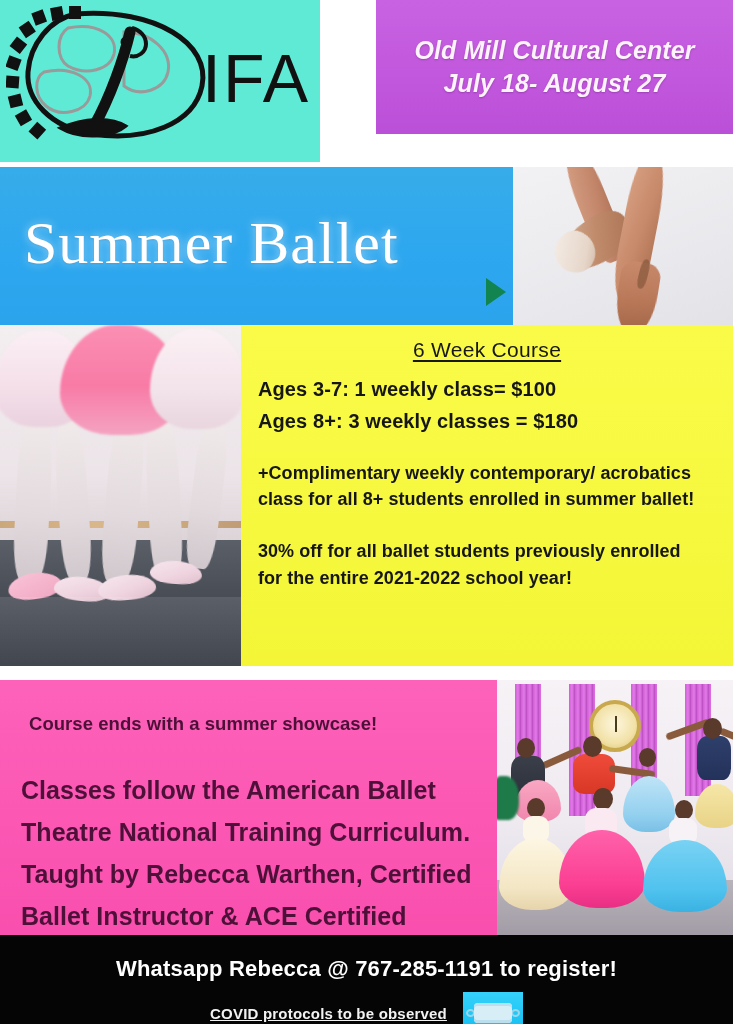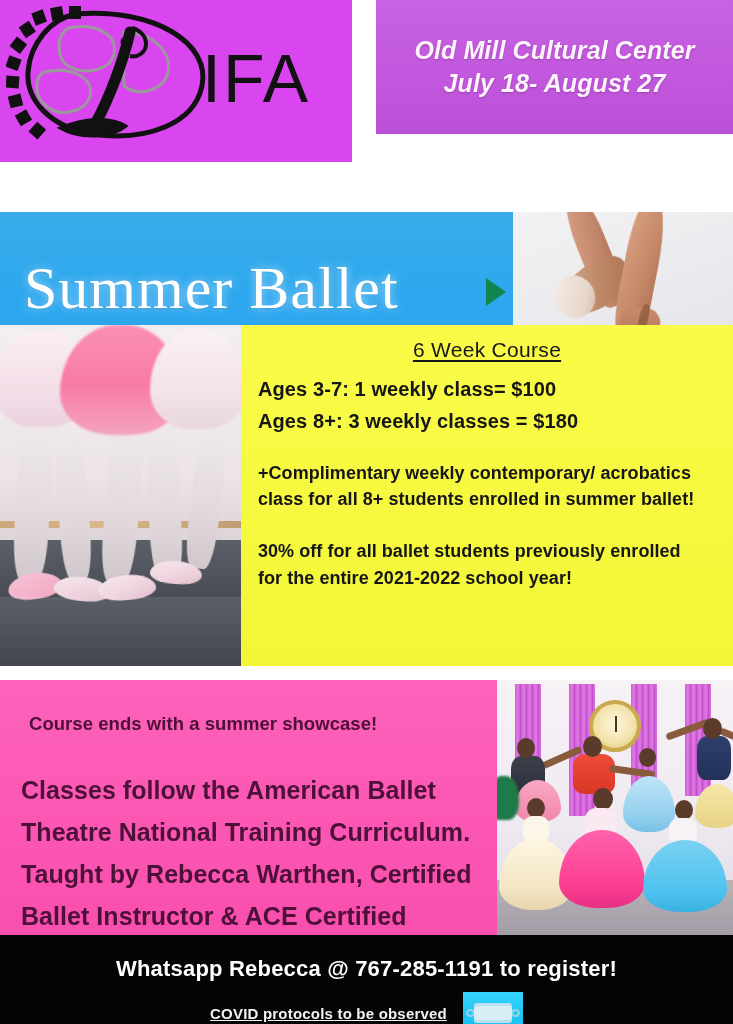--- a/index.html
+++ b/index.html
@@ -21,22 +21,22 @@
 
   
   .header-row {
     position: absolute;
     left: 0; top: 0;
     width: 733px; height: 167px;
   }
   .logo-panel {
     position: absolute;
     left: 0; top: 0;
-    width: 352px; height: 162px;
-    background: #d946ef;
+    width: 320px; height: 162px;
+    background: #5eead4;
   }
   .logo-wrap {
     position: absolute;
     left: 6px; top: 6px;
     width: 360px; height: 150px;
   }
   .logo-svg { display: block; }
   .venue-panel {
     position: absolute;
     left: 376px; top: 0;
@@ -58,21 +58,21 @@
     line-height: 1.32;
     letter-spacing: 0.1px;
     text-shadow: 0 1px 2px rgba(90,20,110,0.35);
     white-space: nowrap;
   }
 
   
   .banner-row {
     position: absolute;
     left: 0; top: 167px;
-    width: 733px; height: 172px; margin-top: 45px;
+    width: 733px; height: 172px;
   }
   .banner-blue {
     position: absolute;
     left: 0; top: 0;
     width: 513px; height: 172px;
     background: #31a8ef;
     background: linear-gradient(180deg, #37ace9 0%, #2da7ef 50%, #2ba3ec 100%);
   }
   .banner-title {
     position: absolute;

